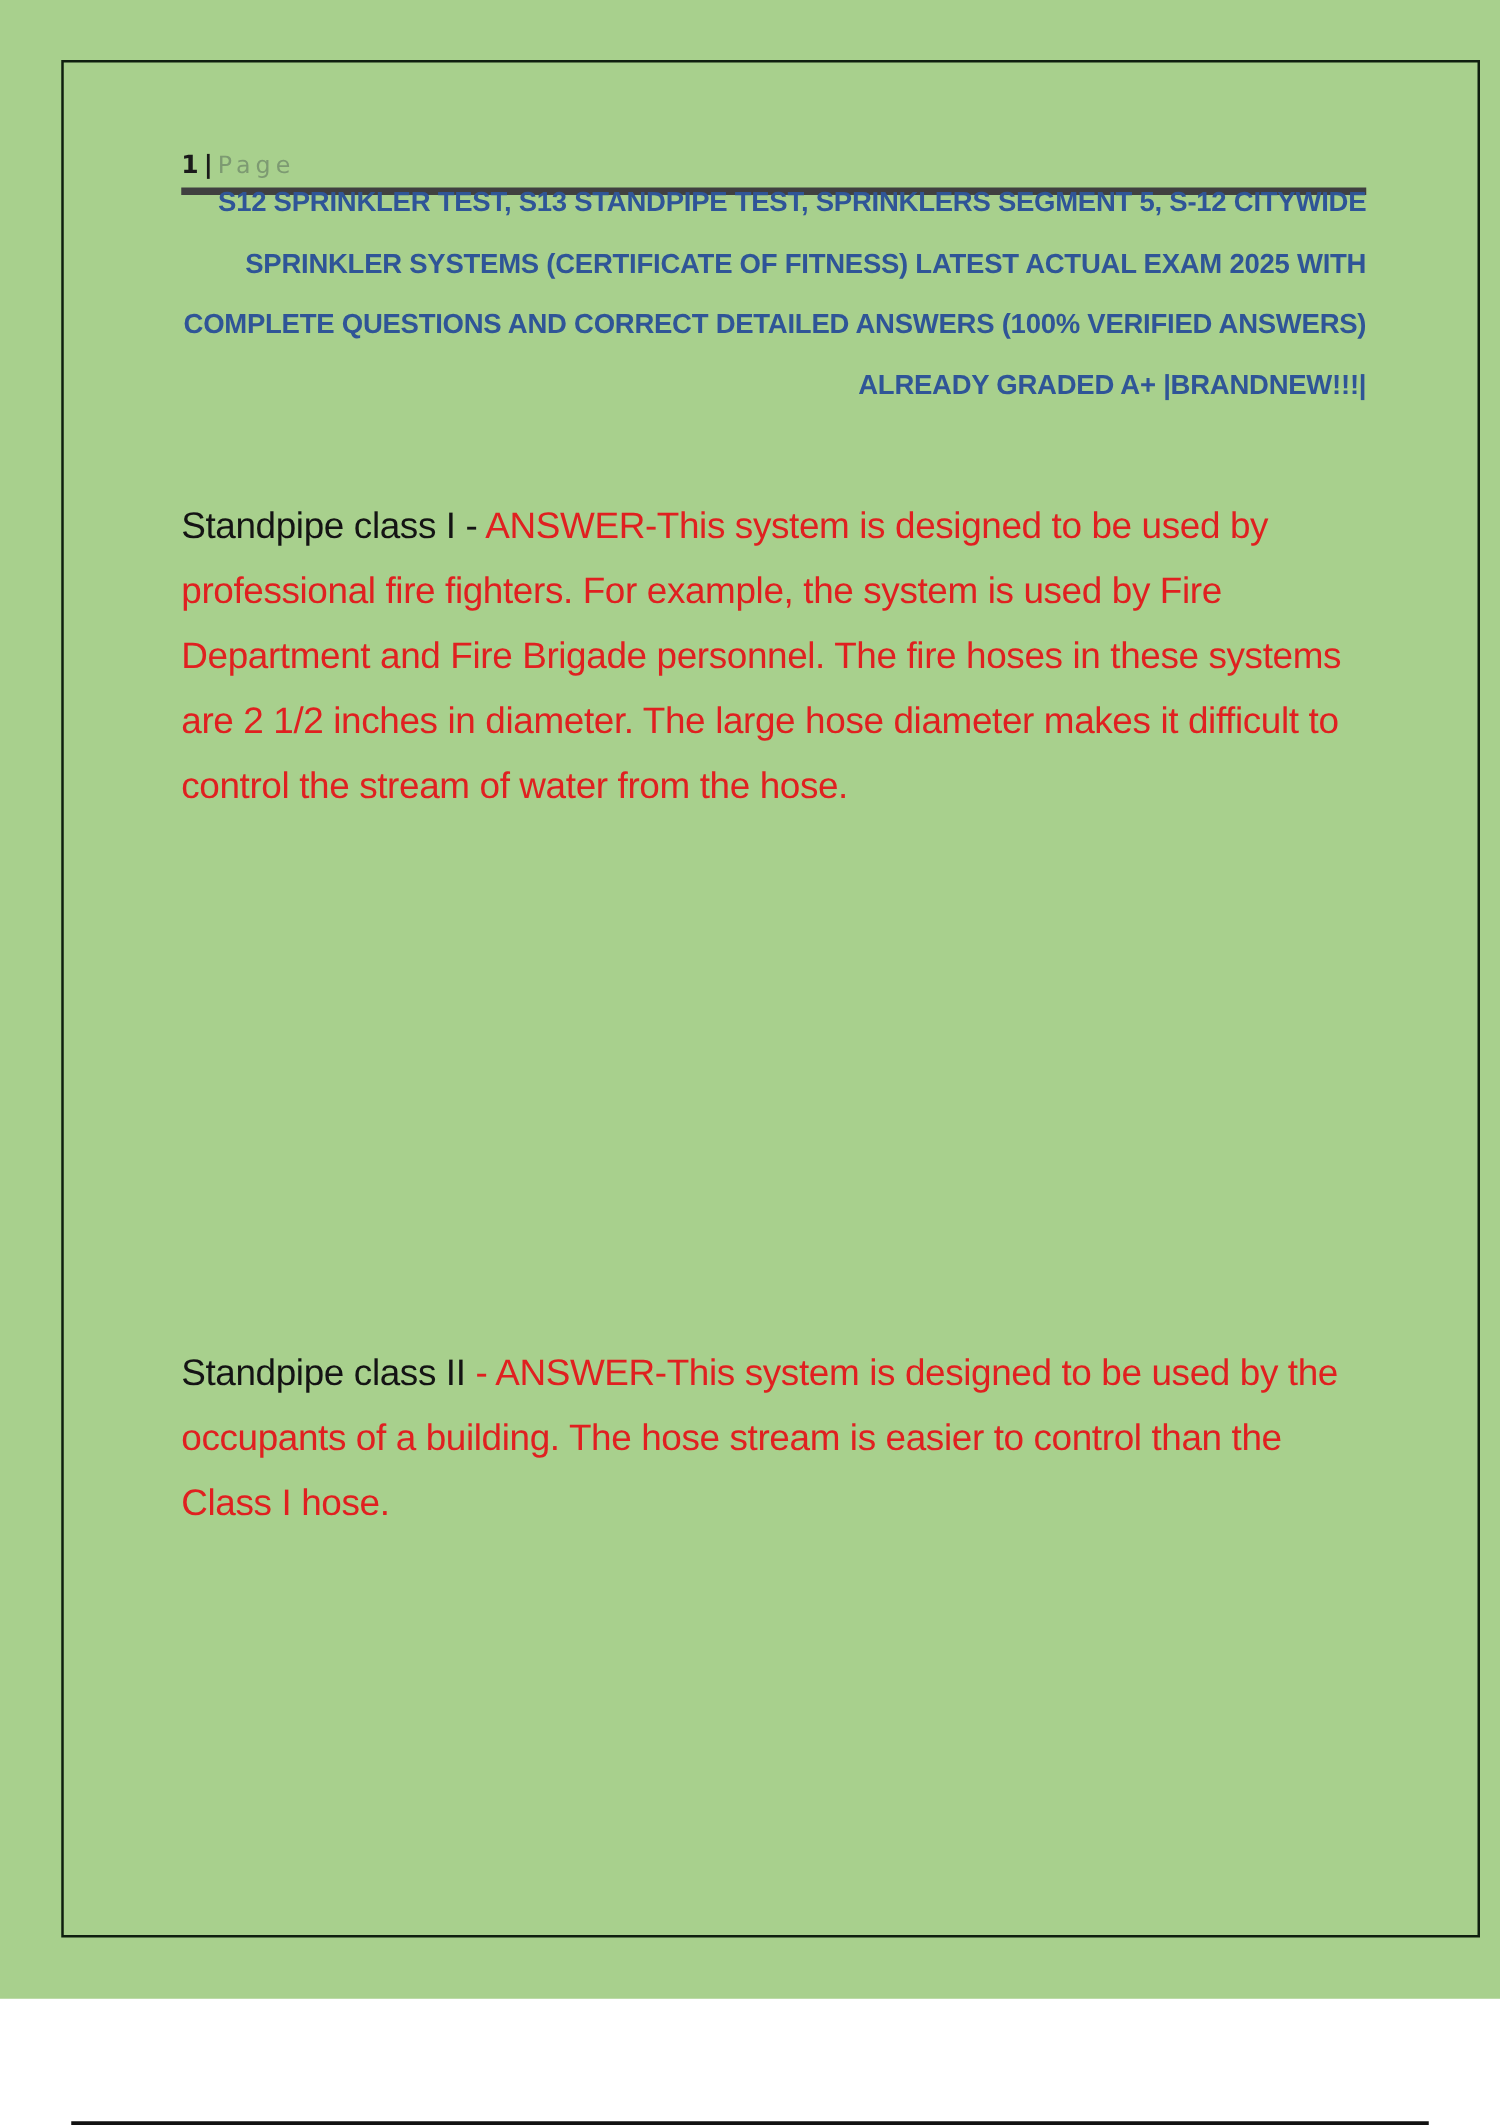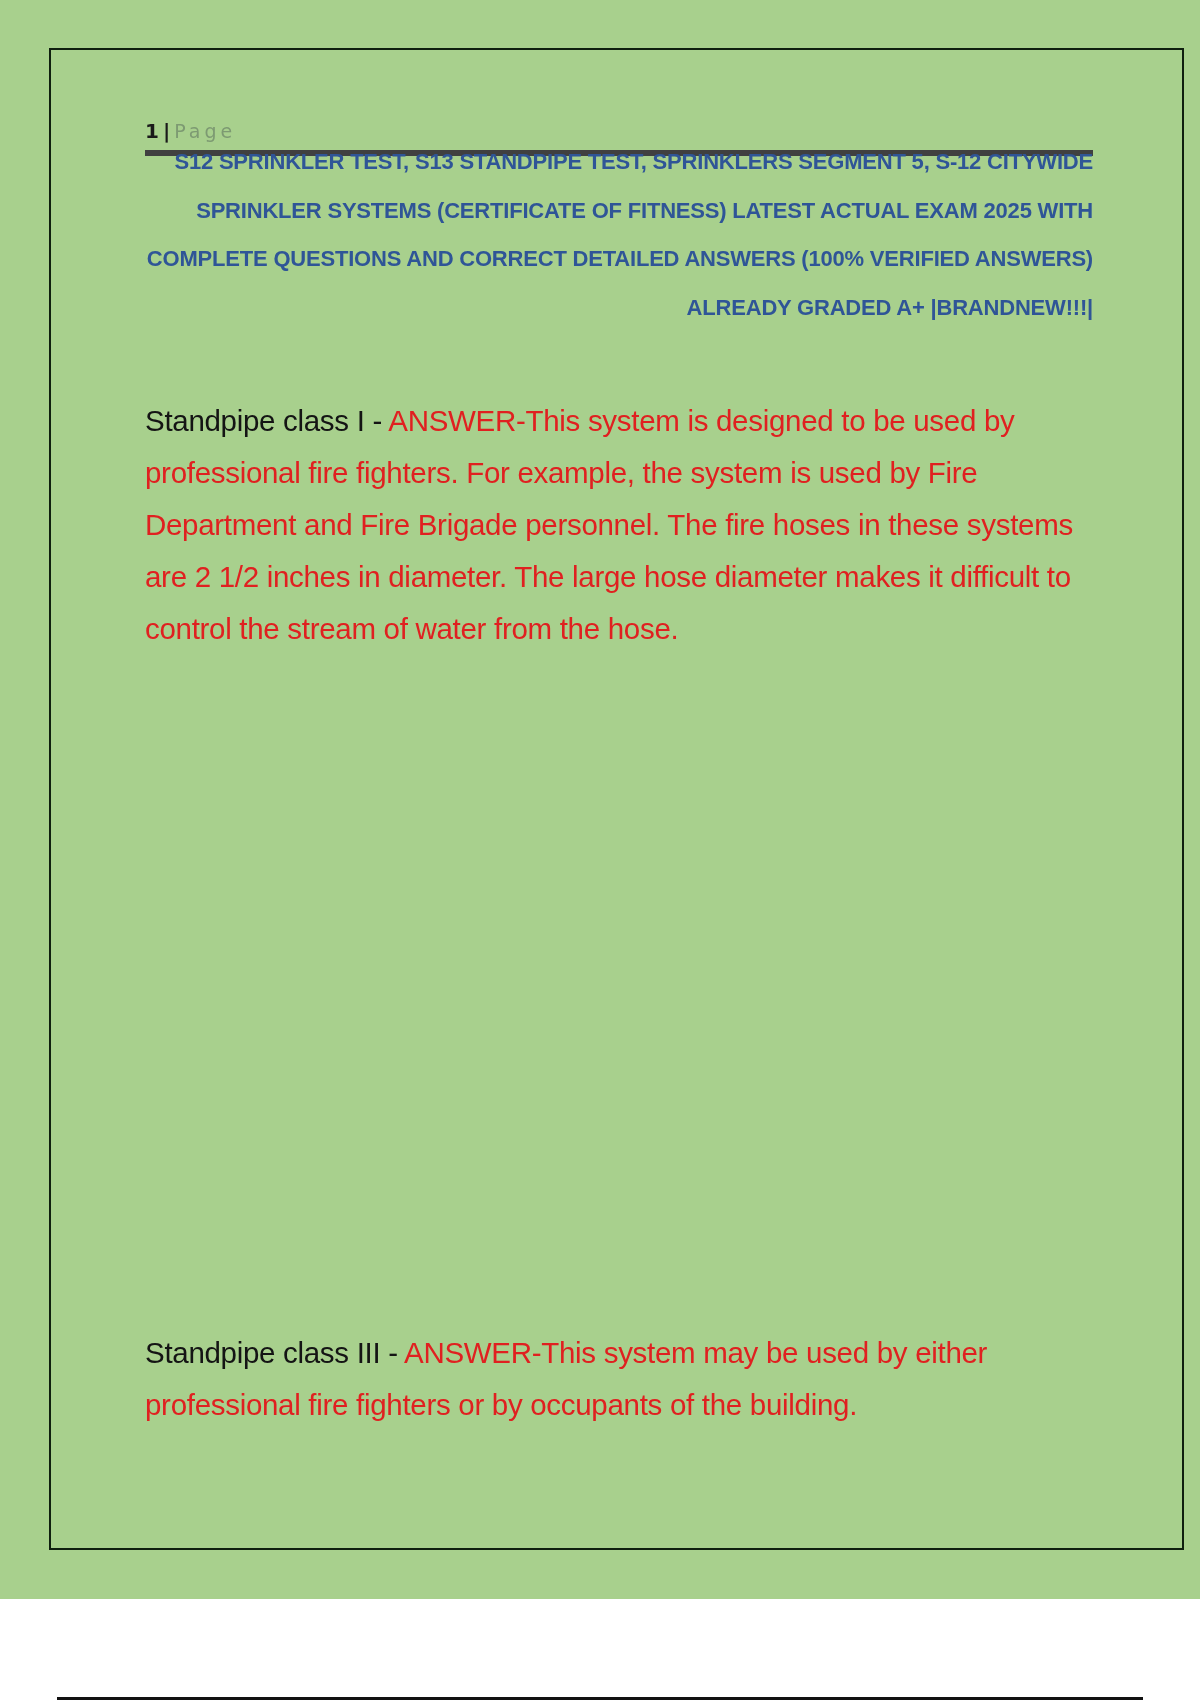--- a/index.html
+++ b/index.html
@@ -102,19 +102,19 @@
     <span class="num">1</span><span class="sep">|</span><span class="word">Page</span>
   </div>
 
   <div class="title">S12 SPRINKLER TEST, S13 STANDPIPE TEST, SPRINKLERS SEGMENT 5, S-12 CITYWIDE SPRINKLER SYSTEMS (CERTIFICATE OF FITNESS) LATEST ACTUAL EXAM 2025 WITH COMPLETE QUESTIONS AND CORRECT DETAILED ANSWERS (100% VERIFIED ANSWERS) ALREADY GRADED A+ |BRANDNEW!!!|</div>
 
   <div class="qa" style="top: 395px;">
     <span class="q">Standpipe class I - </span><span class="a">ANSWER-This system is designed to be used by professional fire fighters. For example, the system is used by Fire Department and Fire Brigade personnel. The fire hoses in these systems are 2 1/2 inches in diameter. The large hose diameter makes it difficult to control the stream of water from the hose.</span>
   </div>
 
 
+  <div class="qa" style="top: 1073px;">
+    <span class="q">Standpipe class II</span><span class="a"> - ANSWER-This system is designed to be used by the occupants of a building. The hose stream is easier to control than the Class I hose.</span>
+  </div>
 
-  <div class="qa" style="top: 1327px;">
-    <span class="q">Standpipe class III - </span><span class="a">ANSWER-This system may be used by either professional fire fighters or by occupants of the building.</span>
-  </div>
 </div>
 
 <div class="bottom-rule"></div>
 
 </body></html>

